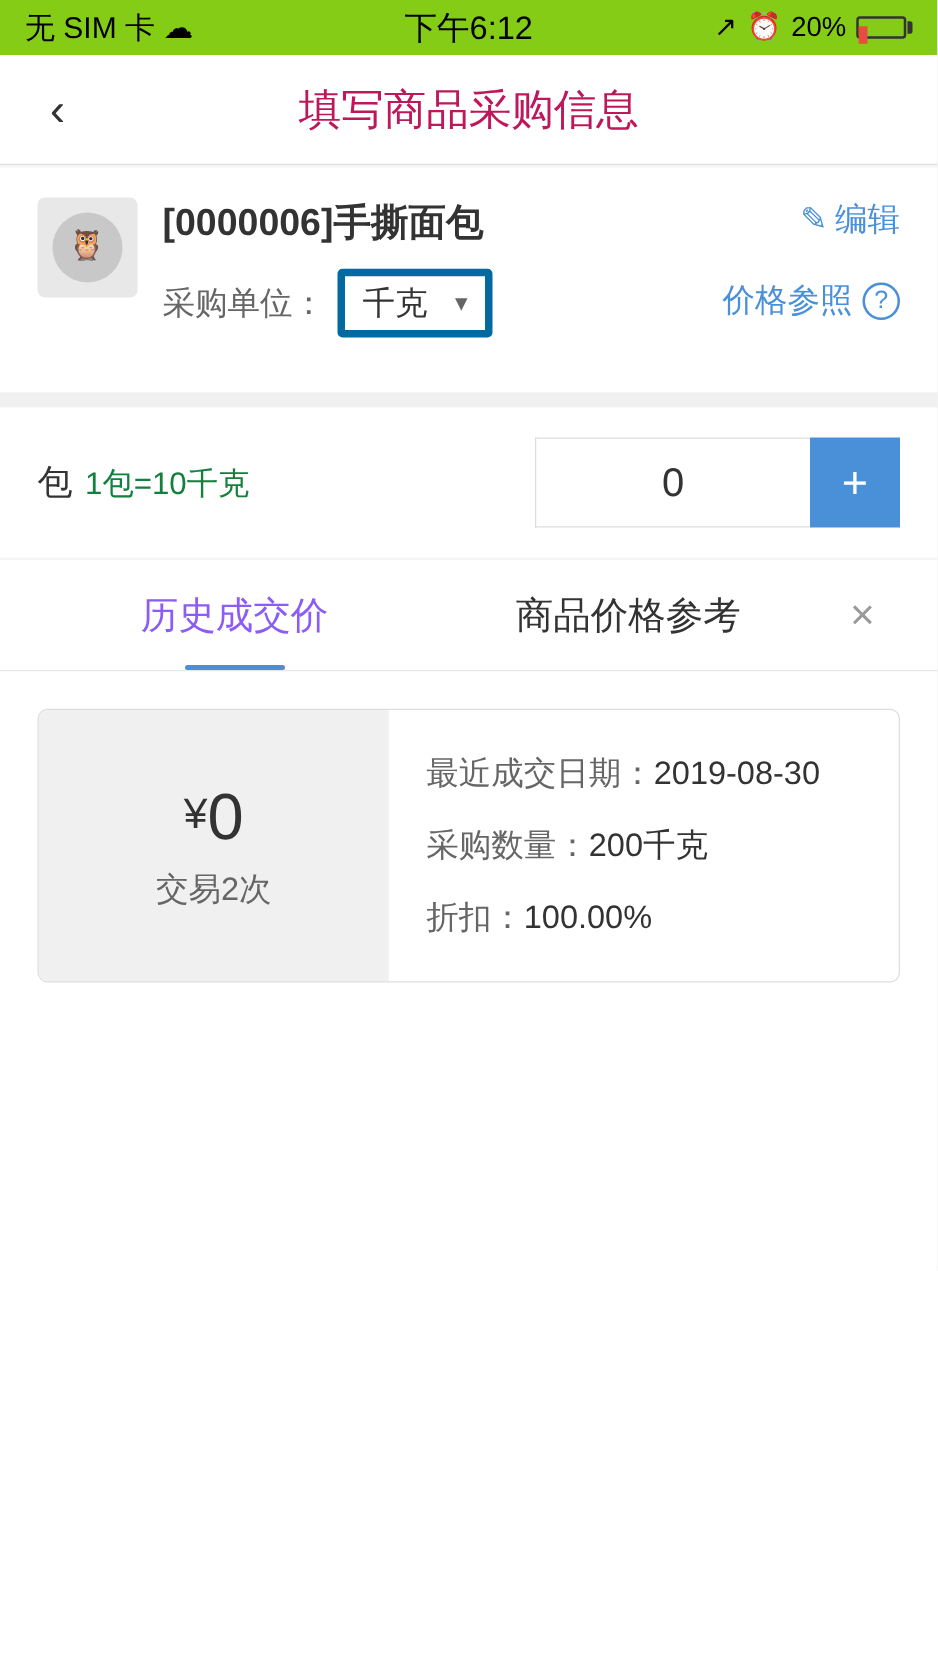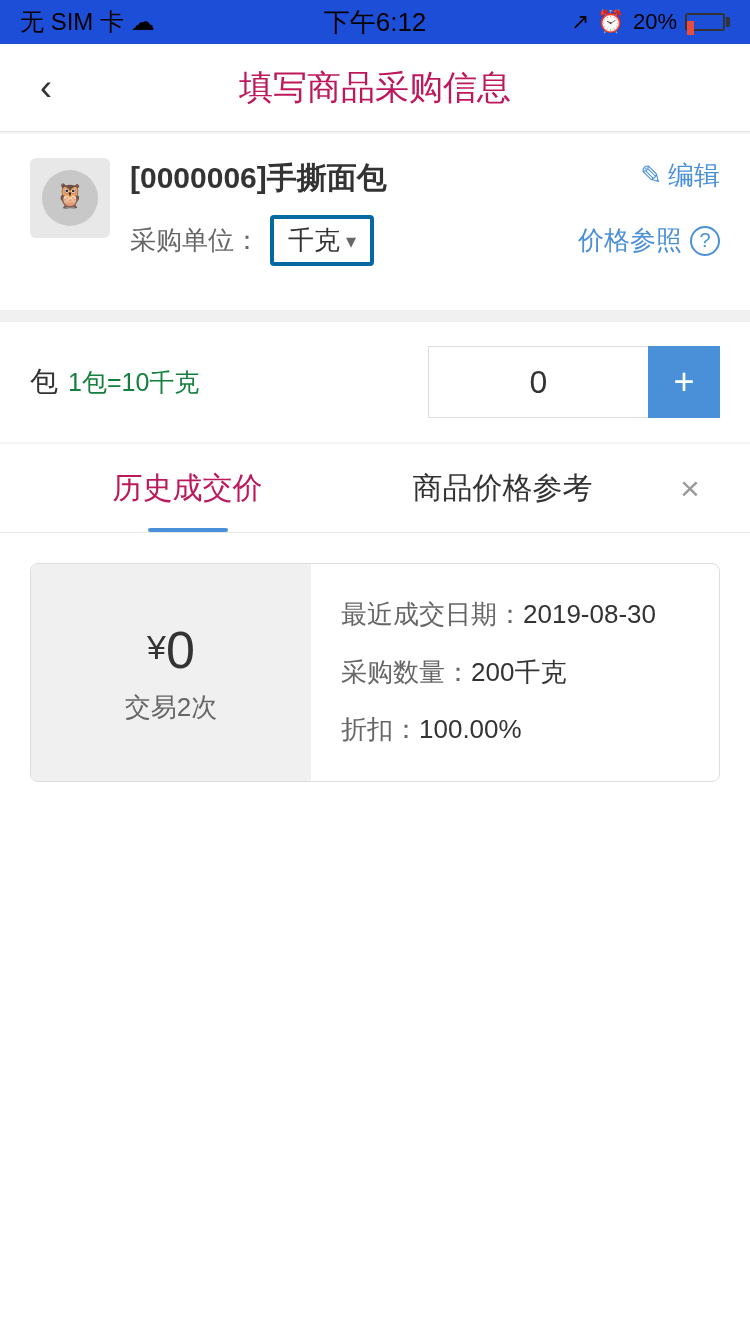--- a/index.html
+++ b/index.html
@@ -9,21 +9,21 @@
       min-height: 1334px;
       font-family: -apple-system, 'PingFang SC', 'Helvetica Neue', Arial, sans-serif;
       background: #f5f5f5;
       overflow-x: hidden;
     }
 
     
     .status-bar {
       width: 750px;
       height: 44px;
-      background: #1d4ed8;
+      background: #84cc16;
       display: flex;
       align-items: center;
       justify-content: space-between;
       padding: 0 20px;
       font-size: 24px;
       font-weight: 500;
     }
     .status-left {
       display: flex;
       align-items: center;
@@ -139,26 +139,26 @@
       align-items: center;
       gap: 10px;
     }
     .unit-label {
       font-size: 26px;
       color: #666;
     }
     .unit-select {
       display: flex;
       align-items: center;
-      border: 4px solid #0369a1;
+      border: 6px solid #0369a1;
       border-radius: 4px;
       padding: 4px 14px;
       font-size: 26px;
       color: #333;
-      gap: 6px;
+      gap: 22px;
       background: #fff;
       cursor: pointer;
     }
     .unit-select .dropdown-arrow {
       font-size: 20px;
       color: #666;
     }
     .product-edit {
       font-size: 26px;
       color: #4a90d9;
@@ -259,21 +259,21 @@
       flex: 1;
       height: 88px;
       display: flex;
       align-items: center;
       justify-content: center;
       font-size: 30px;
       cursor: pointer;
       position: relative;
     }
     .tab-item.active {
-      color: #be185d;
+      color: #8b5cf6;
     }
     .tab-item.inactive {
       color: #333;
     }
     .tab-underline {
       position: absolute;
       bottom: 0;
       left: 50%;
       transform: translateX(-50%);
       width: 80px;

